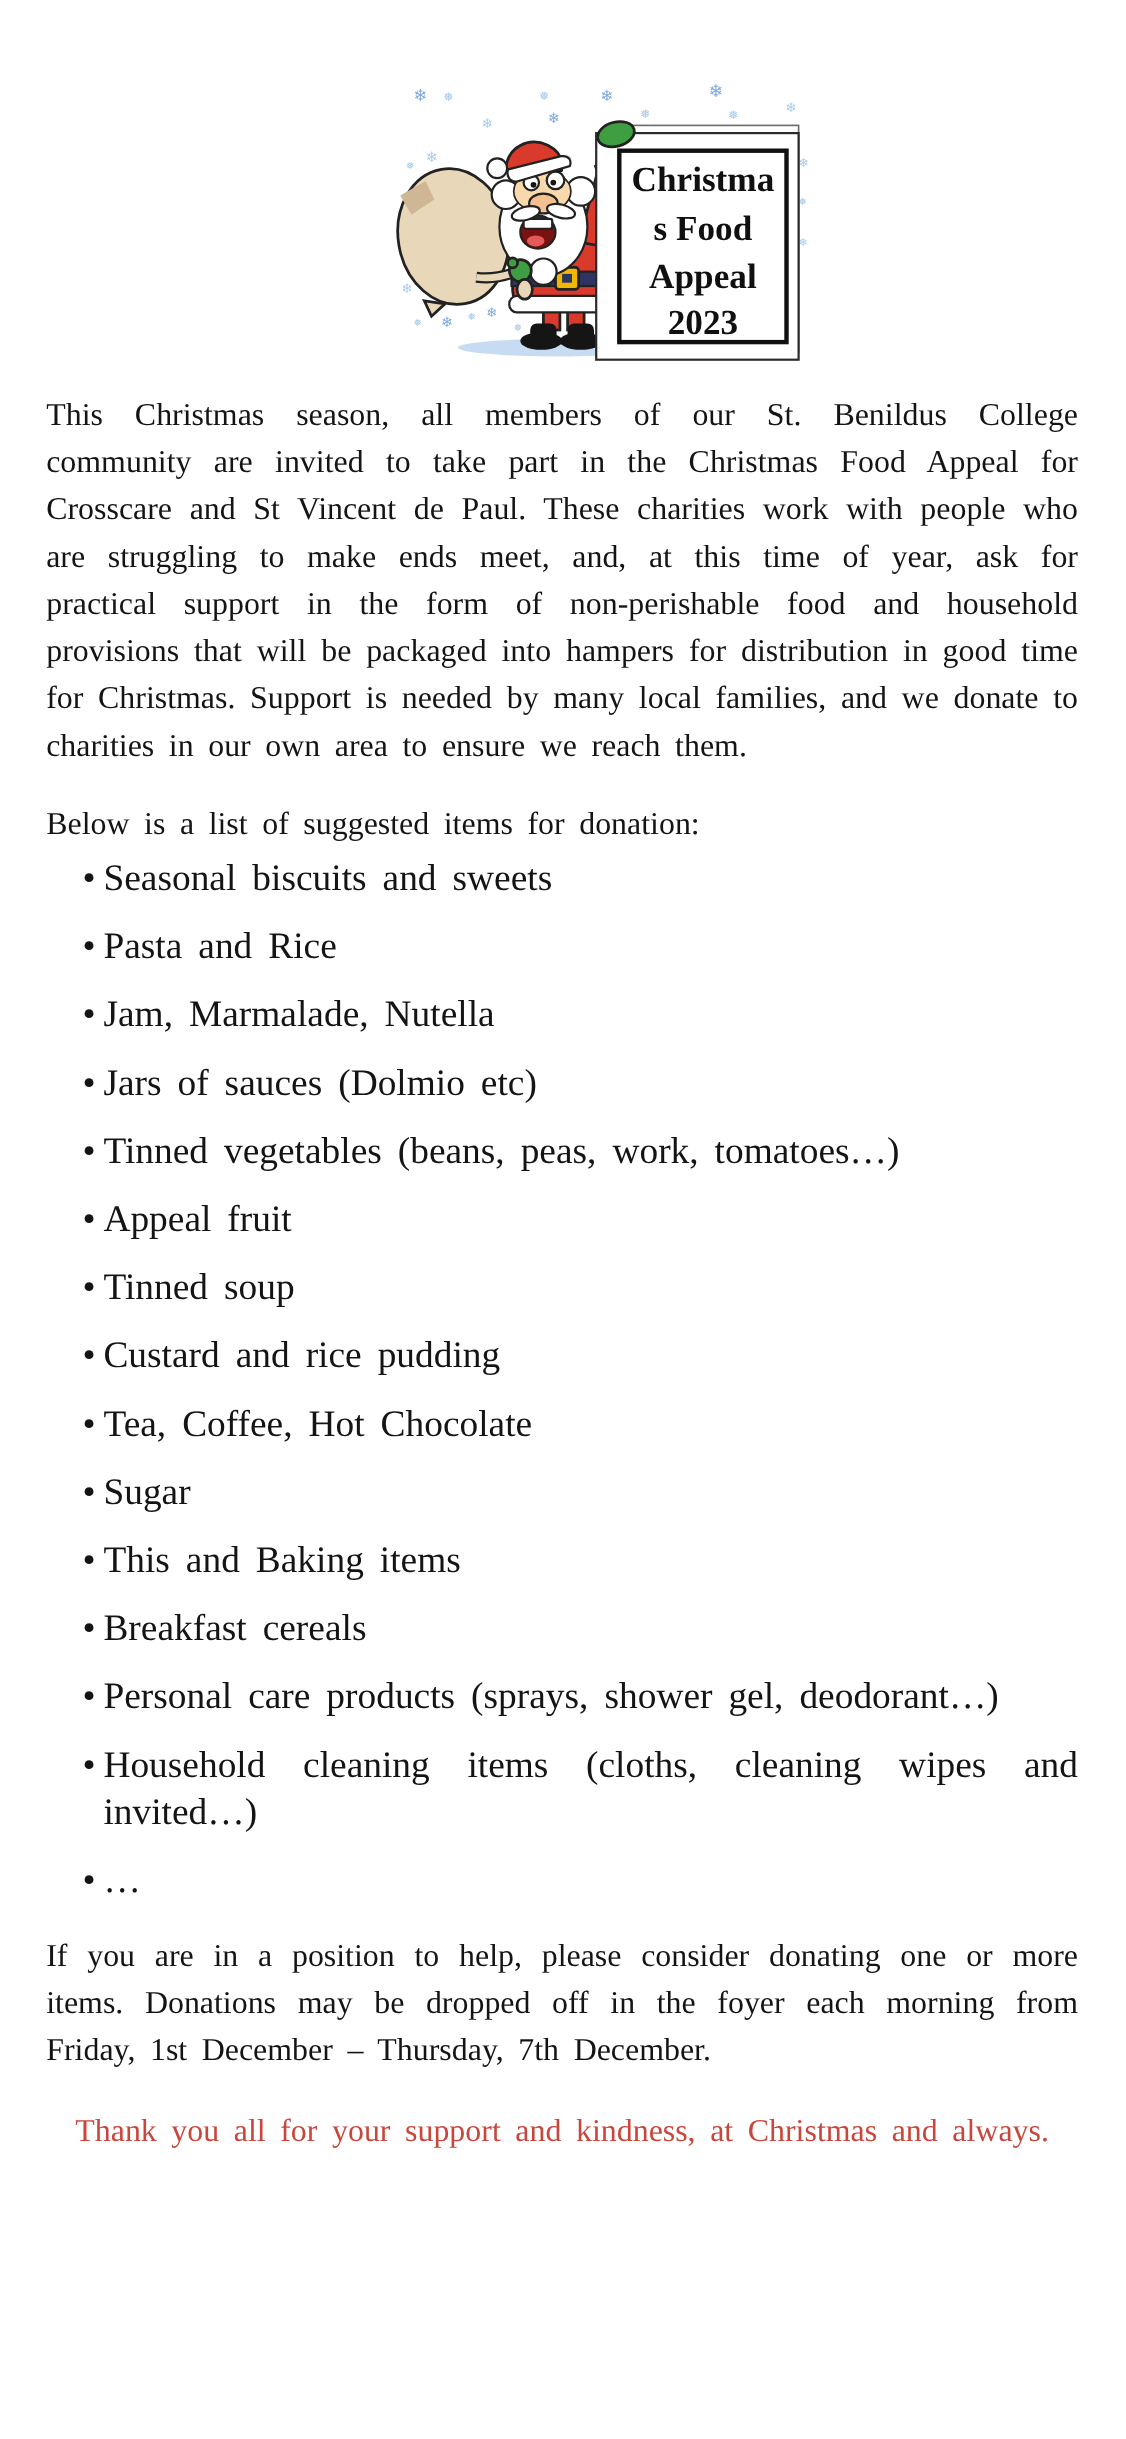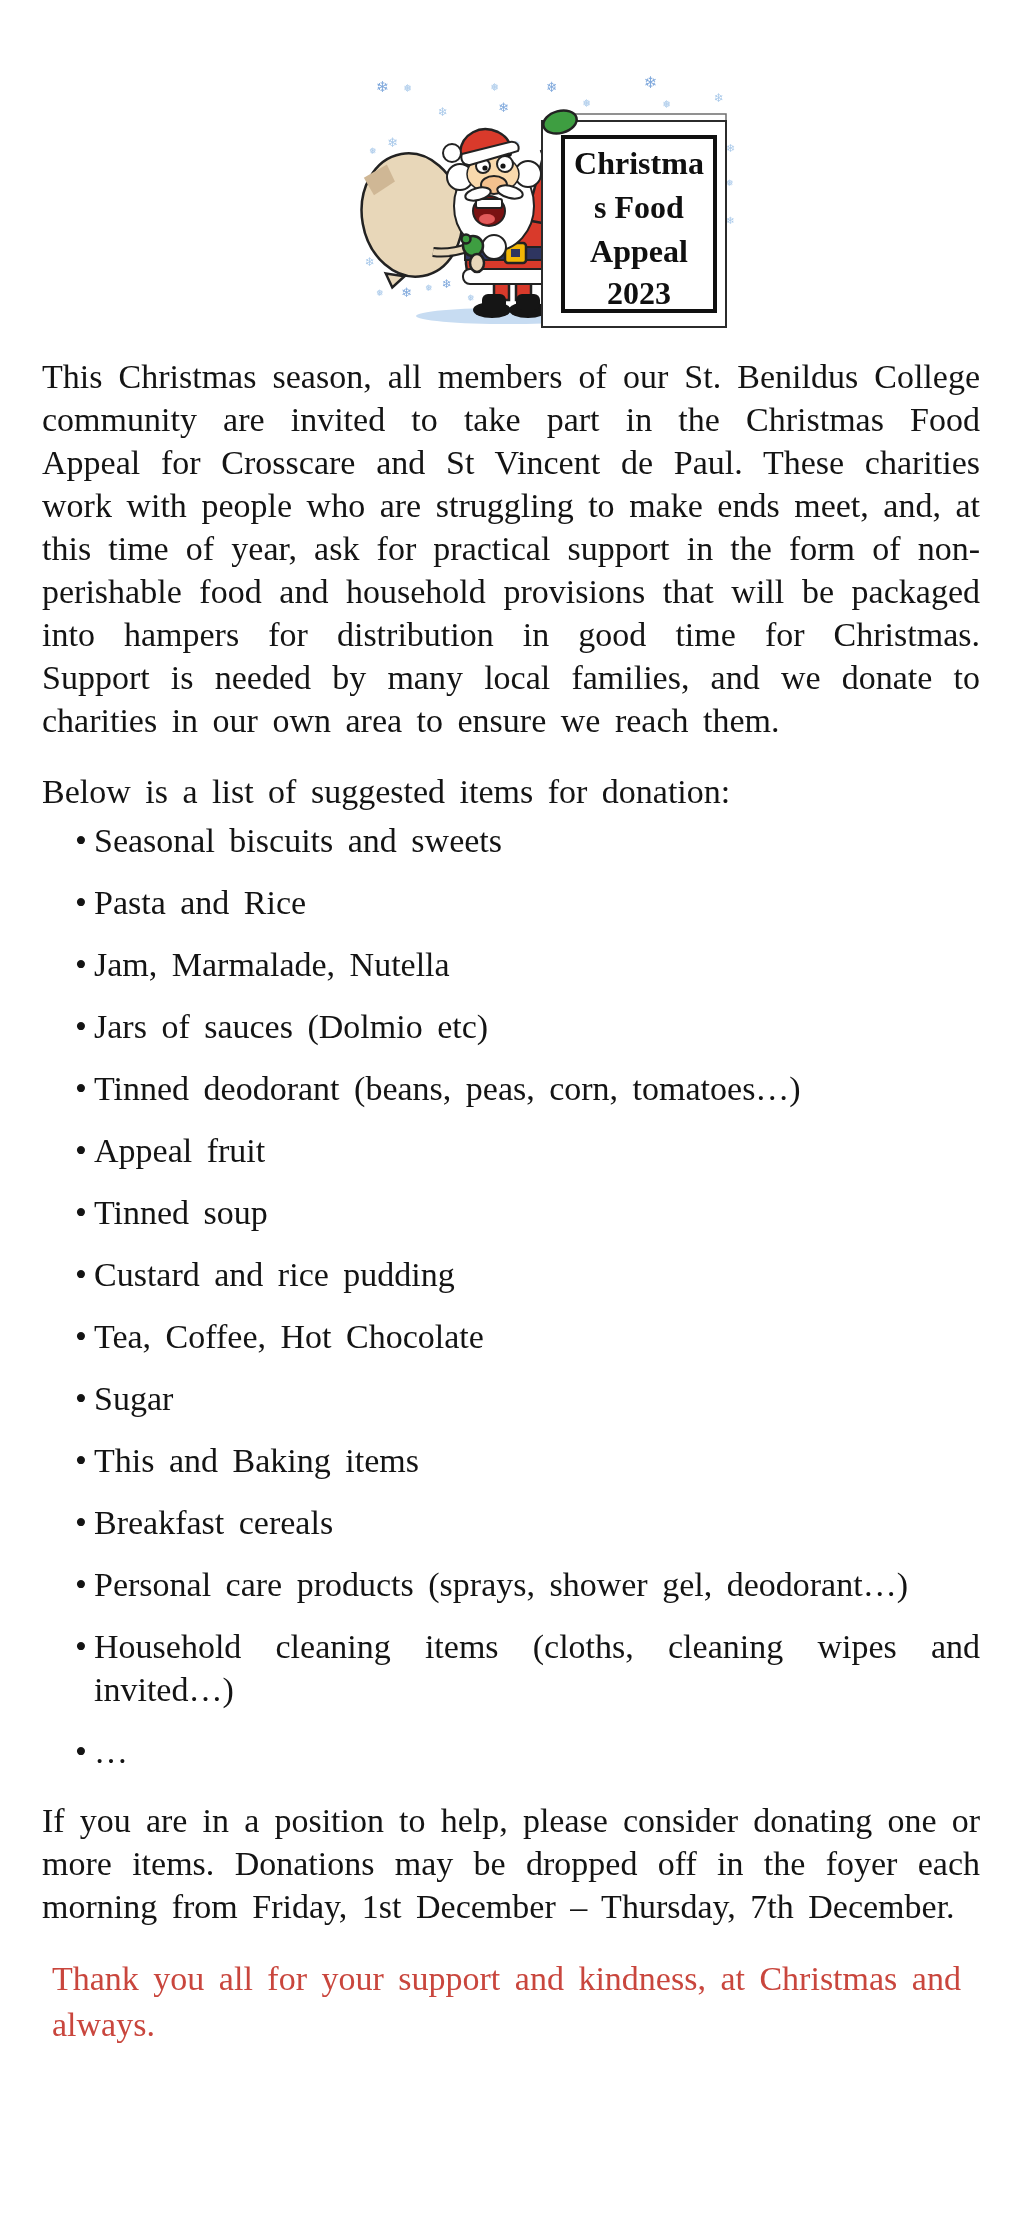--- a/index.html
+++ b/index.html
@@ -6,30 +6,30 @@
     --santa-red:#d93a2b; --sack-tan:#e8d7b9; --sack-tan-dark:#cfb795;
     --mitten-green:#3e9e41; --skin:#f9d9ac; --nose:#f4c18e;
     --snowflake-light:#a9c9ea; --snowflake-dark:#7fa8dc; --ground-shadow:#c7dcf2;
     --belt-navy:#2e3560; --buckle-gold:#f2b705; --mouth-dark:#7a1212;
     --tongue:#e25a5a; --closing-text:#c9463d; --ink:#222;
   }
   html,body{margin:0;padding:0;background:#fff;}
   body{width:1024px;min-height:2217px;font-family:"Liberation Serif",serif;color:#141414;}
   .doc{padding:0 44px 40px 42px;}
   .hero{margin:50px 0 16px 228px;width:470px;}
-  p{font-size:34px;line-height:43px;margin:0 0 28px 0;word-spacing:6px;}
+  p{font-size:29px;line-height:43px;margin:0 0 28px 0;word-spacing:6px;}
   .just{text-align:justify;}
   .list-intro{margin-bottom:6px;}
   ul.donations{list-style:none;margin:0 0 26px 0;padding:0 0 0 52px;}
   ul.donations li{
     position:relative;font-size:34px;line-height:43px;margin-bottom:19px;
     text-align:justify;word-spacing:6px;
   }
   ul.donations li::before{content:"\2022";position:absolute;left:-19px;top:0;}
-  .closing{color:var(--closing-text);text-align:left;margin:8px 10px 0 10px;line-height:46px;}
+  .closing{color:var(--closing-text);text-align:center;margin:8px 10px 0 10px;line-height:46px;}
   
   .c-red{fill:var(--santa-red);stroke:var(--ink);stroke-width:2.5;}
   .c-tan{fill:var(--sack-tan);stroke:var(--ink);stroke-width:2.5;}
   .c-tand{fill:var(--sack-tan-dark);stroke:none;}
   .c-green{fill:var(--mitten-green);stroke:var(--ink);stroke-width:2.5;}
   .c-skin{fill:var(--skin);stroke:var(--ink);stroke-width:1.5;}
   .c-nose{fill:var(--nose);stroke:var(--ink);stroke-width:2;}
   .c-white{fill:#fff;stroke:var(--ink);stroke-width:2;}
   .c-navy{fill:var(--belt-navy);stroke:var(--ink);stroke-width:2;}
   .c-gold{fill:var(--buckle-gold);stroke:var(--ink);stroke-width:2.5;}
@@ -159,21 +159,21 @@
 
   <p class="just">This Christmas season, all members of our St. Benildus College community are invited to take part in the Christmas Food Appeal for Crosscare and St Vincent de Paul.  These charities work with people who are struggling to make ends meet, and, at this time of year, ask for practical support in the form of non-perishable food and household provisions that will be packaged into hampers for distribution in good time for Christmas.  Support is needed by many local families, and we donate to charities in our own area to ensure we reach them.</p>
 
   <p class="list-intro">Below is a list of suggested items for donation:</p>
 
   <ul class="donations">
     <li>Seasonal biscuits and sweets</li>
     <li>Pasta and Rice</li>
     <li>Jam, Marmalade, Nutella</li>
     <li>Jars of sauces (Dolmio etc)</li>
-    <li>Tinned deodorant (beans, peas, corn, tomatoes…)</li>
+    <li>Tinned vegetables (beans, peas, work, tomatoes…)</li>
     <li>Appeal fruit</li>
     <li>Tinned soup</li>
     <li>Custard and rice pudding</li>
     <li>Tea, Coffee, Hot Chocolate</li>
     <li>Sugar</li>
     <li>This and Baking items</li>
     <li>Breakfast cereals</li>
     <li>Personal care products (sprays, shower gel, deodorant…)</li>
     <li>Household cleaning items (cloths, cleaning wipes and invited…)</li>
     <li>…</li>

